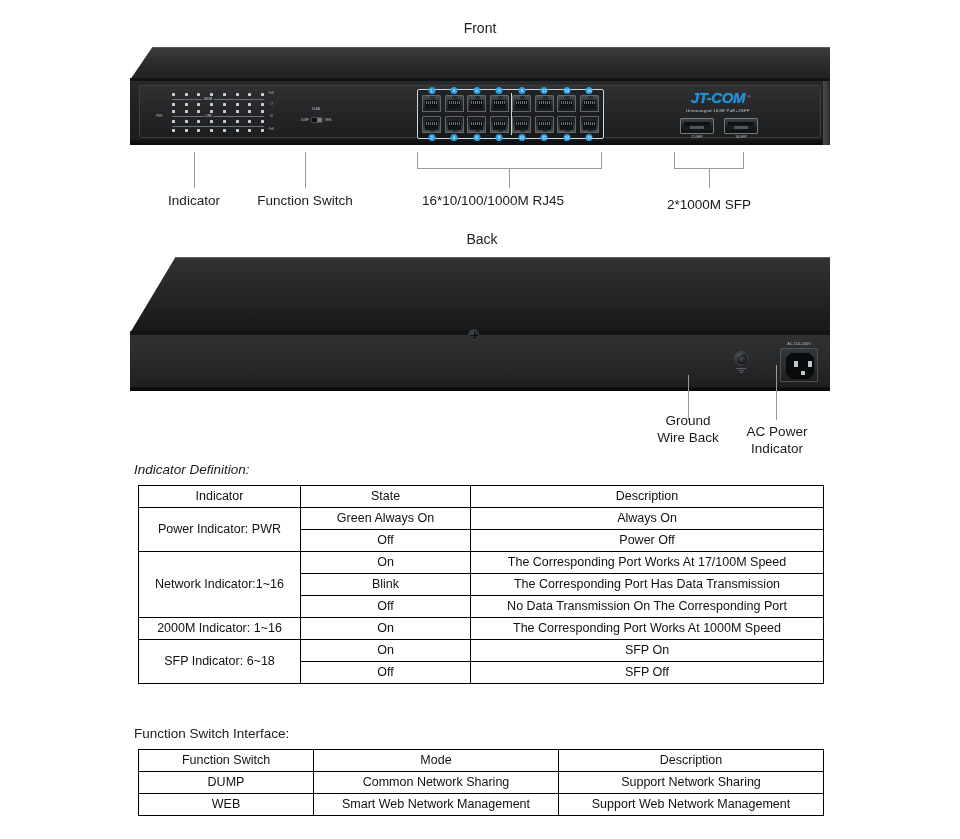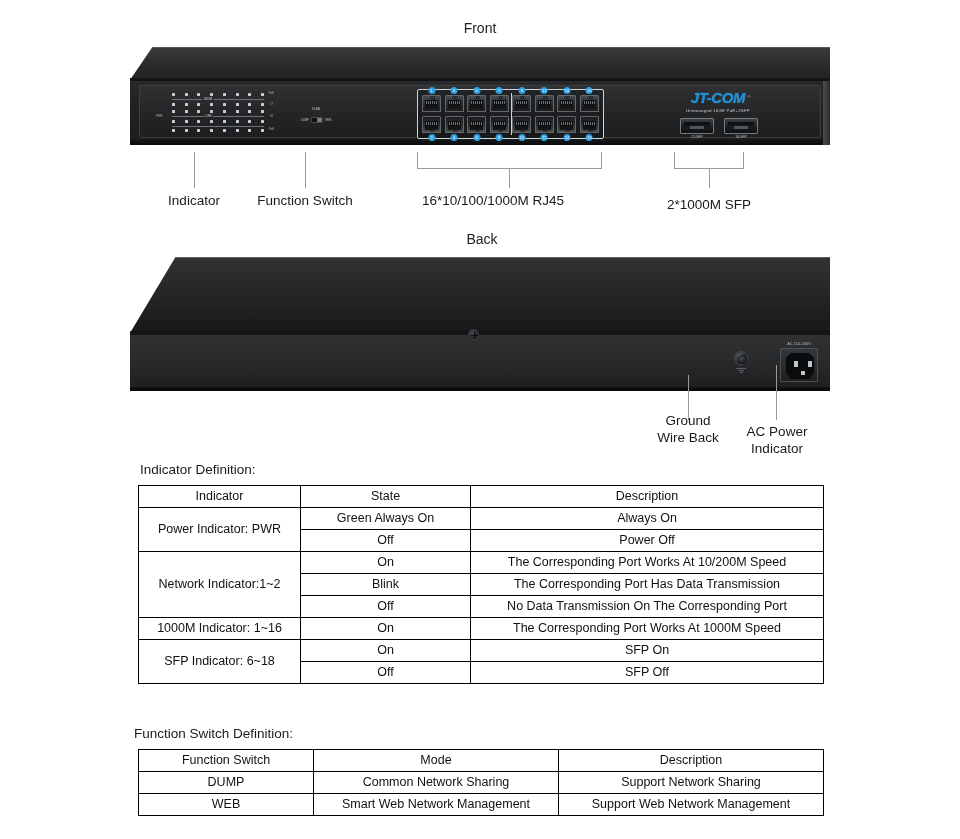--- a/index.html
+++ b/index.html
@@ -680,73 +680,73 @@
 
 <div class="callout" style="left:633px; top:412px; width:110px;">
   <div>Ground</div>
   <div>Wire Back</div>
 </div>
 <div class="callout" style="left:722px; top:423px; width:110px;">
   <div>AC Power</div>
   <div>Indicator</div>
 </div>
 
-<div class="table-caption" style="left:140px; top:462px;">Indicator Definition:</div>
+<div class="table-caption" style="left:134px; top:462px;font-style:italic;">Indicator Definition:</div>
 
 <table class="spec" id="indicator-table">
   <tbody>
     <tr>
       <td class="c0">Indicator</td>
       <td class="c1">State</td>
       <td>Description</td>
     </tr>
 
     <tr>
       <td class="c0" rowspan="2">Power Indicator: PWR</td>
       <td class="c1">Green Always On</td>
       <td>Always On</td>
     </tr>
     <tr>
       <td class="c1">Off</td>
       <td>Power Off</td>
     </tr>
 
     <tr>
-      <td class="c0" rowspan="3">Network Indicator:1~2</td>
+      <td class="c0" rowspan="3">Network Indicator:1~16</td>
       <td class="c1">On</td>
-      <td>The Corresponding Port Works At 10/200M Speed</td>
+      <td>The Corresponding Port Works At 17/100M Speed</td>
     </tr>
     <tr>
       <td class="c1">Blink</td>
       <td>The Corresponding Port Has Data Transmission</td>
     </tr>
     <tr>
       <td class="c1">Off</td>
       <td>No Data Transmission On The Corresponding Port</td>
     </tr>
 
     <tr>
-      <td class="c0">1000M Indicator: 1~16</td>
+      <td class="c0">2000M Indicator: 1~16</td>
       <td class="c1">On</td>
       <td>The Corresponding Port Works At 1000M Speed</td>
     </tr>
 
     <tr>
       <td class="c0" rowspan="2">SFP Indicator: 6~18</td>
       <td class="c1">On</td>
       <td>SFP On</td>
     </tr>
     <tr>
       <td class="c1">Off</td>
       <td>SFP Off</td>
     </tr>
   </tbody>
 </table>
 
-<div class="table-caption" style="left:134px; top:726px;">Function Switch Definition:</div>
+<div class="table-caption" style="left:134px; top:726px;">Function Switch Interface:</div>
 
 <table class="spec" id="function-table">
   <tbody>
     <tr>
       <td class="c0">Function Switch</td>
       <td class="c1">Mode</td>
       <td>Description</td>
     </tr>
     <tr>
       <td class="c0">DUMP</td>

